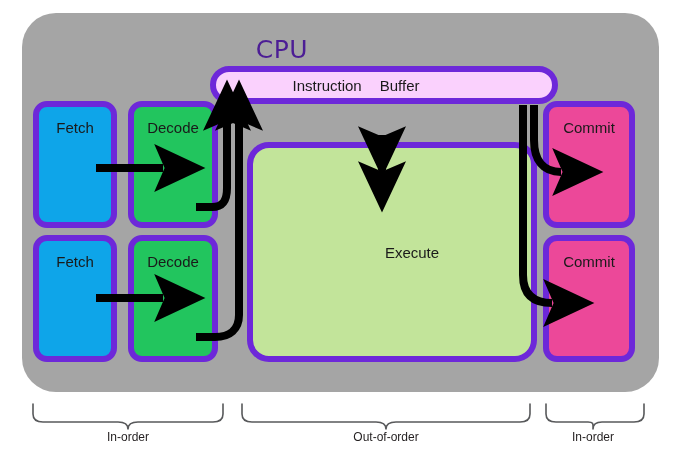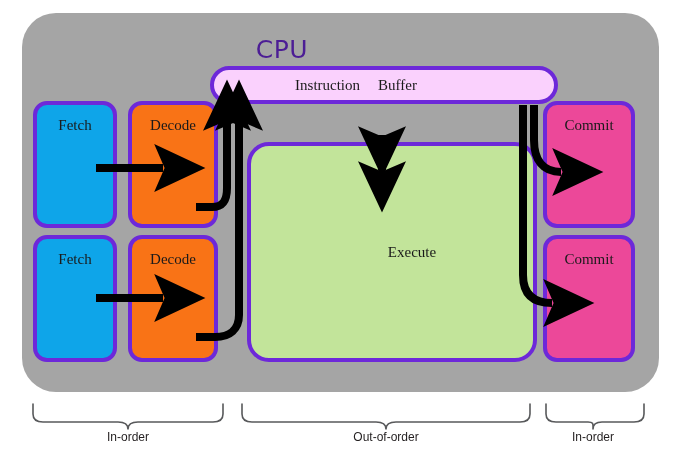--- a/index.html
+++ b/index.html
@@ -45,37 +45,37 @@
     font-size: 25px;
     font-family: "DejaVu Sans", sans-serif;
     letter-spacing: 0.5px;
     line-height: 1;
   }
 
   
   .stage {
     position: absolute;
     box-sizing: border-box;
-    border: 4px solid #6d28d9;
+    border: 6px solid #6d28d9;
     border-radius: 14px;
     color: #1a1a1a;
     font-size: 15px;
-    font-family: Liberation Serif, serif;
+    font-family: Liberation Sans, sans-serif;
     display: flex;
     align-items: flex-start;
     justify-content: center;
   }
   .stage > span {
     display: block;
     width: 100%;
     text-align: center;
   }
 
   .stage.fetch   { background: #0ea5e9; }
-  .stage.decode  { background: #f97316; }
+  .stage.decode  { background: #22c55e; }
   .stage.commit  { background: #ec4899; }
   .stage.execute { background: #c2e49a; }
   .stage.ibuffer { background: #fad1fd; }
 
   
   .fetch-1  { left: 33px;  top: 101px; width: 84px;  height: 127px; padding-top: 12px; }
   .fetch-2  { left: 33px;  top: 235px; width: 84px;  height: 127px; padding-top: 12px; }
   .decode-1 { left: 128px; top: 101px; width: 90px;  height: 127px; padding-top: 12px; }
   .decode-2 { left: 128px; top: 235px; width: 90px;  height: 127px; padding-top: 12px; }
   .commit-1 { left: 543px; top: 101px; width: 92px;  height: 127px; padding-top: 12px; }

